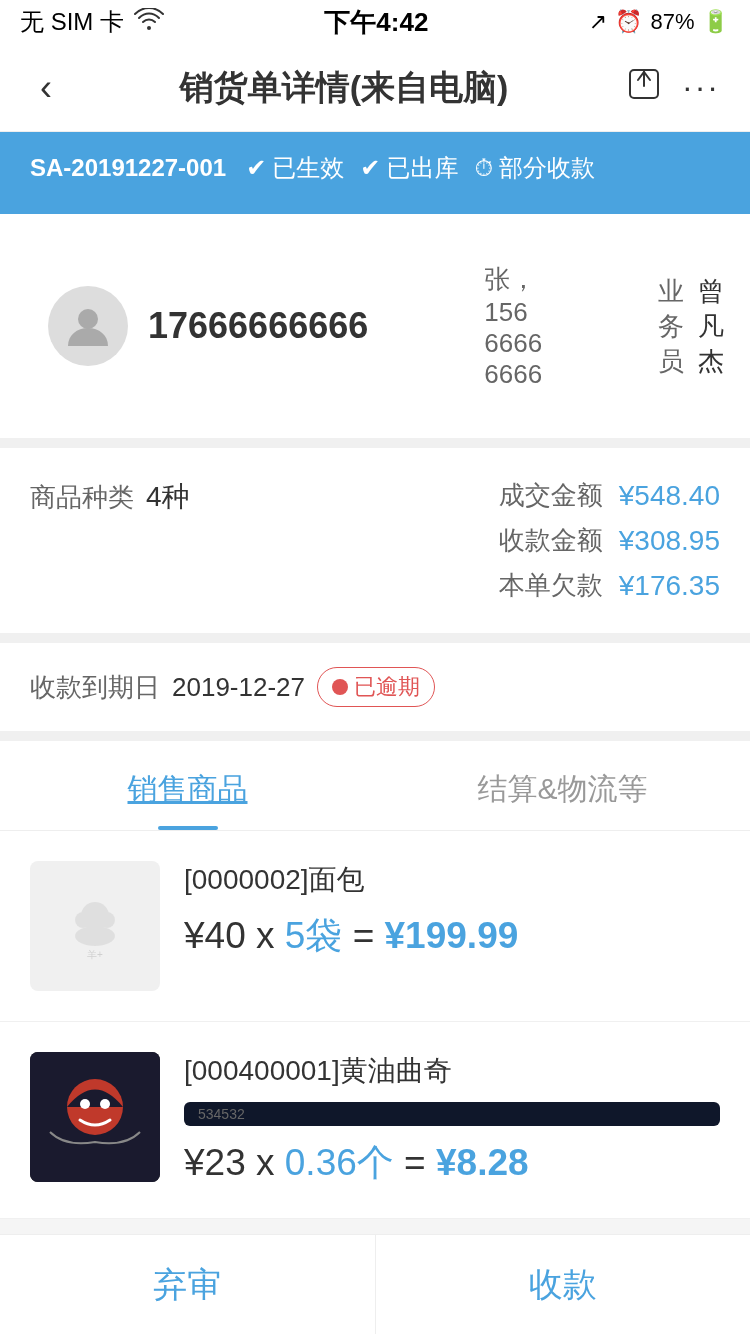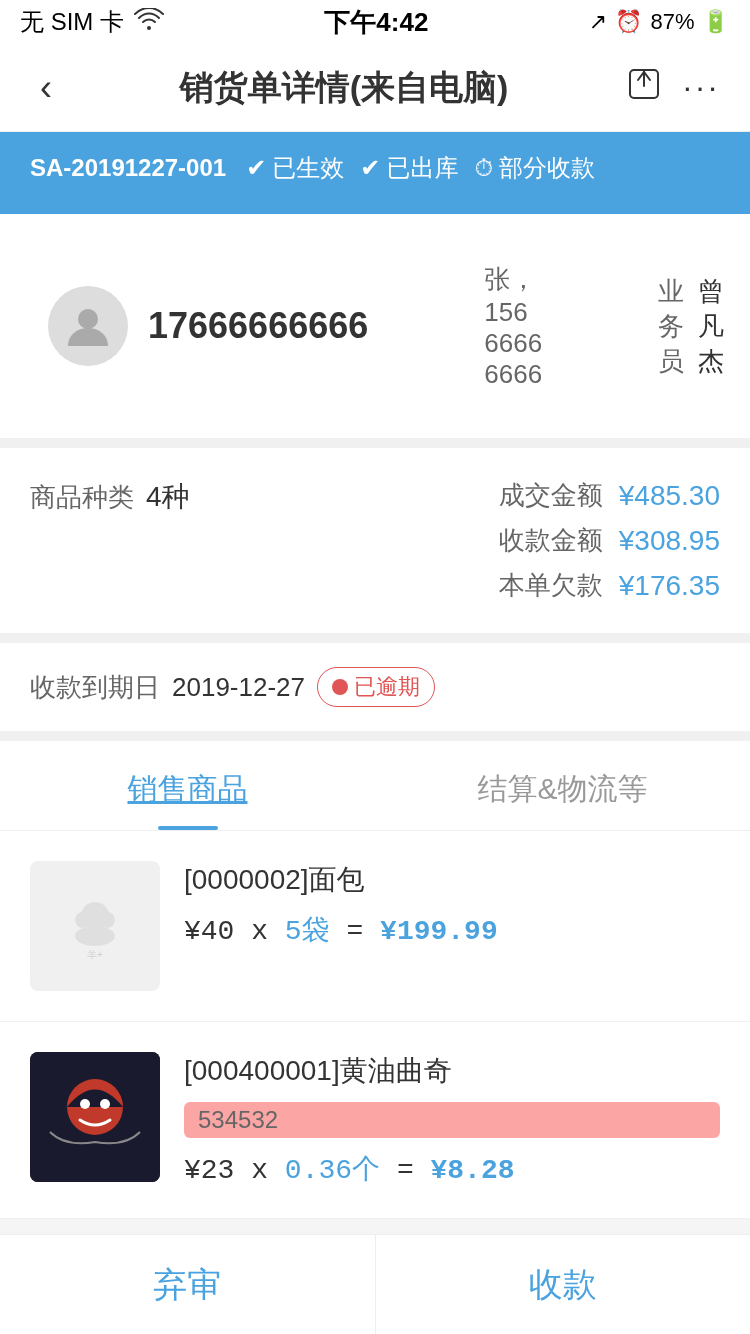--- a/index.html
+++ b/index.html
@@ -278,30 +278,29 @@
       flex-direction: column;
       gap: 12px;
     }
     .product-name {
       font-size: 28px;
       color: #333;
       font-weight: 500;
     }
     .product-sku {
       display: inline-block;
-      background: #fca5a5;
+      background: #0f172a;
       border-radius: 6px;
       padding: 4px 14px;
-      font-size: 24px;
+      font-size: 14px;
       color: #666;
     }
     .product-price {
-      font-size: 28px;
-      color: #333;
-      font-family: Liberation Mono, monospace;
+      font-size: 37px;
+      color: #333;
     }
     .product-price .qty { color: #4aa3df; }
     .product-price .total { color: #4aa3df; font-weight: 600; }
 
     
     .bottom-bar {
       position: fixed;
       bottom: 0;
       left: 0;
       width: 750px;
@@ -417,21 +416,21 @@
 <div class="summary-section">
   <div class="summary-left">
     <div class="summary-item">
       <span class="summary-label">商品种类</span>
       <span class="summary-count">4种</span>
     </div>
   </div>
   <div class="summary-right">
     <div class="amount-row">
       <span class="amount-label">成交金额</span>
-      <span class="amount-blue">¥485.30</span>
+      <span class="amount-blue">¥548.40</span>
     </div>
     <div class="amount-row">
       <span class="amount-label">收款金额</span>
       <span class="amount-blue">¥308.95</span>
     </div>
     <div class="amount-row">
       <span class="amount-label">本单欠款</span>
       <span class="amount-blue">¥176.35</span>
     </div>
   </div>

